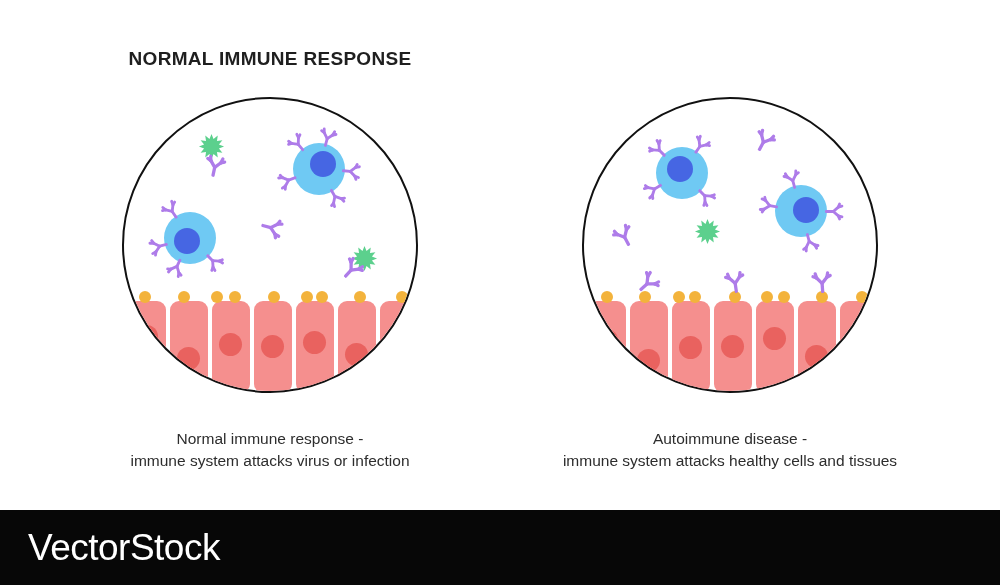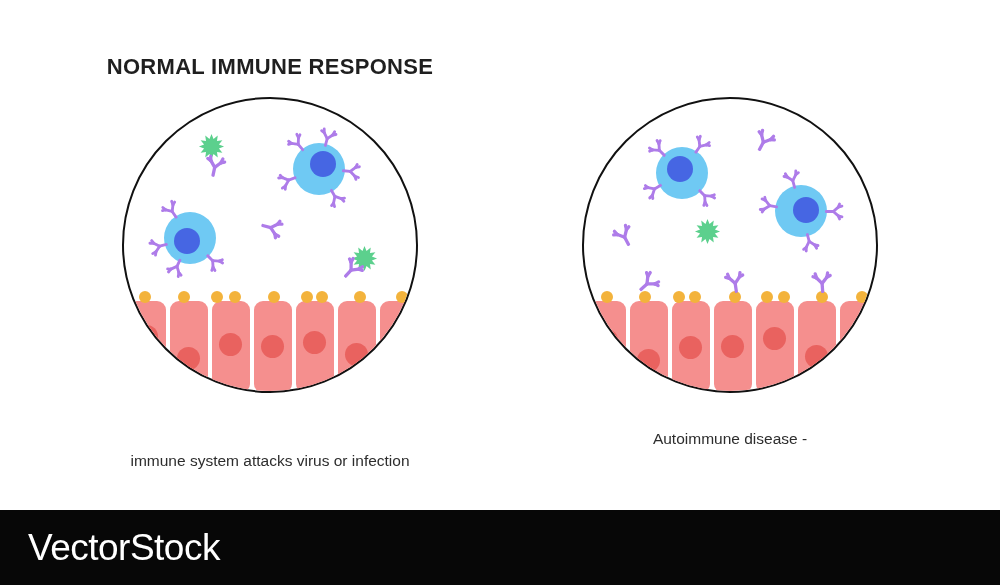--- a/index.html
+++ b/index.html
@@ -1,20 +1,20 @@
 <!DOCTYPE html>
 <html style="--title: #1f1f1f; --caption: #2d2d2d; --stroke: #111111; --cell-body: #6fc9f3; --cell-nucleus: #4666e3; --purple: #ae7ce9; --green: #5cd08d; --pink: #f58f8e; --pink-nucleus: #e9625f; --orange: #f3b33c; --bar-bg: #070707; --bar-text: #ffffff;"><head>
 <meta charset="utf-8">
 <style>
   html,body{margin:0;padding:0;}
   body{font-family:"Liberation Sans", sans-serif; background:#e9e9e9;}
   .stage{position:relative; width:1000px; height:585px; background:#ffffff; overflow:hidden; margin:0 auto;}
 
-  .title{position:absolute; top:54px; width:440px; text-align:center;
-         font-size:22px; font-weight:700; letter-spacing:.3px; color:var(--title, #1f1f1f); white-space:nowrap;}
+  .title{position:absolute; top:48px; width:440px; text-align:center;
+         font-size:19px; font-weight:700; letter-spacing:.3px; color:var(--title, #1f1f1f); white-space:nowrap;}
   .title.left{left:50px;}
   .title.right{left:510px;}
 
   .circle{position:absolute; top:97px; width:296px; height:296px; box-sizing:border-box;
           border:2px solid var(--stroke, #111); border-radius:50%; background:#fff; overflow:hidden;}
   .circle.left{left:122px;}
   .circle.right{left:582px;}
 
   .epi{position:absolute; top:202px; width:38px; height:92px; border-radius:9px;
        background:var(--pink, #f58f8e); z-index:1;}
@@ -459,24 +459,25 @@
             <path d="M6.4 7.2 L2.6 5.6"></path>
             <path d="M6.4 7.2 L5.2 2.6"></path>
             <path d="M17.6 7.2 L21.4 5.6"></path>
             <path d="M17.6 7.2 L18.8 2.6"></path>
           </g>
         </svg>
       </div>
     </div>
 
   <div class="caption left">
-    <br>
+    <span>Normal immune response -</span><br>
     <span>immune system attacks virus or infection</span>
   </div>
   <div class="caption right">
     <span>Autoimmune disease -</span><br>
+    <span>immune system  attacks healthy cells and tissues</span>
   </div>
 
   <div class="footer">
     <span class="brand">VectorStock</span>
   </div>
 
 </div>
 
 </body></html>

